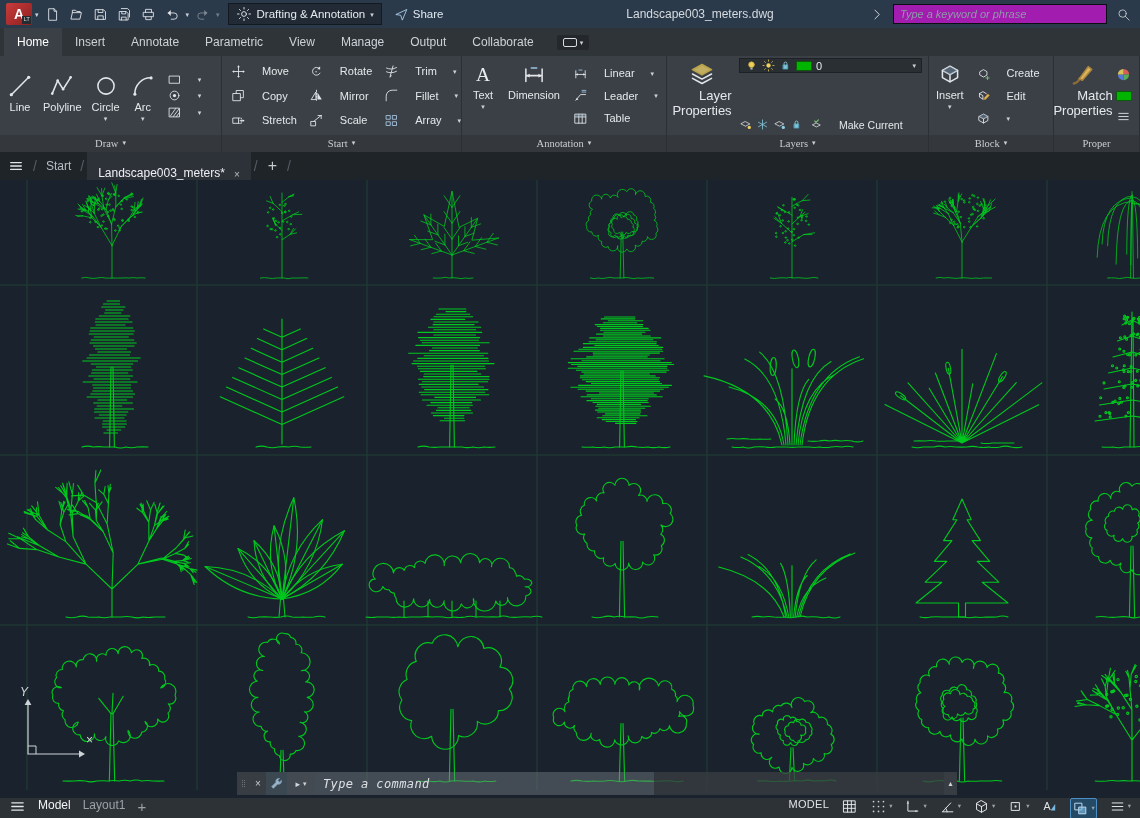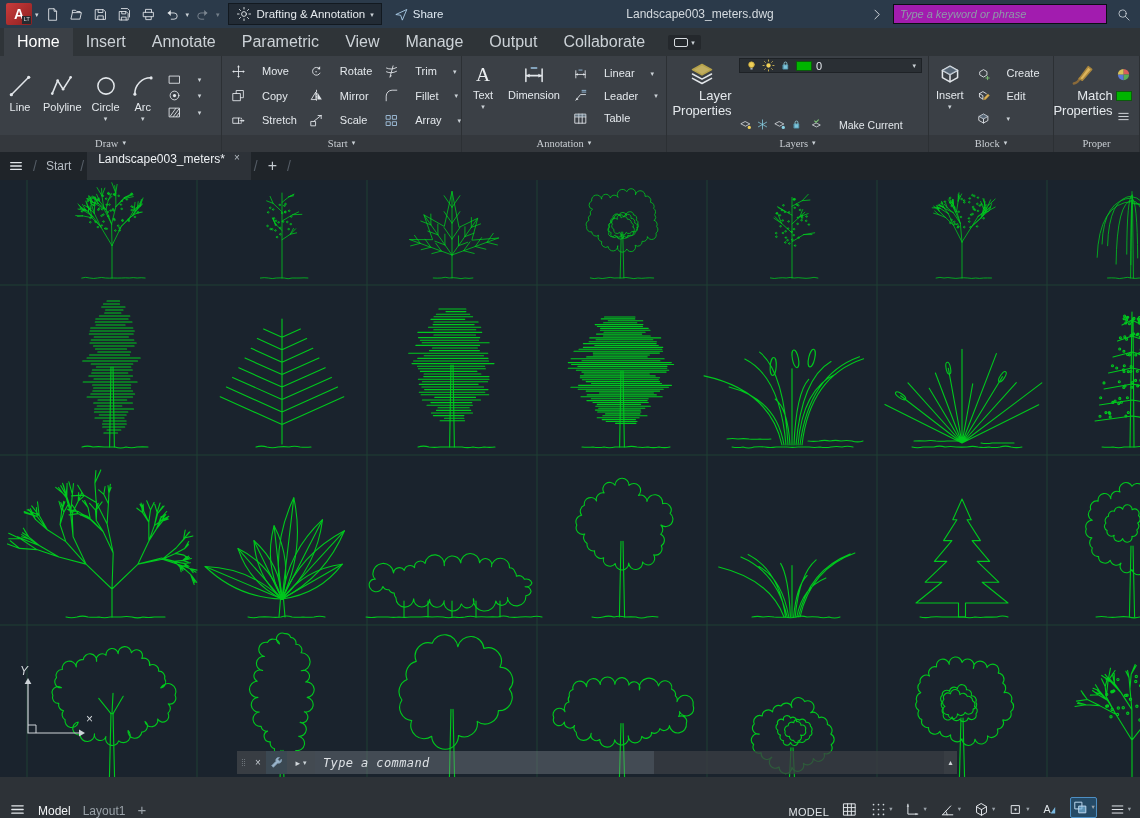--- a/index.html
+++ b/index.html
@@ -24,21 +24,21 @@
   .share{display:flex;align-items:center;gap:4px;font-size:11.5px;color:#dfe9f2;margin-left:4px;}
   .share .tb-ic{width:15px;height:15px;padding:0;}
   .doc-title{position:absolute;left:700px;transform:translateX(-50%);font-size:12px;color:#d5dbe0;white-space:nowrap;}
   .search{margin-left:auto;display:flex;align-items:center;gap:6px;}
   .search input{width:200px;height:18px;background:#a21caf;border:1px solid #0a0f14;color:#c6ced6;
                 font-size:11px;padding:0 6px;font-family:"Liberation Sans",sans-serif;}
   .search input::placeholder{color:#8d9aa8;font-style:italic;}
 
   
   .rtabs{height:28px;flex:none;background:#2f3438;display:flex;align-items:stretch;padding-left:4px;}
-  .rtab{display:flex;align-items:center;padding:0 13px;font-size:16px;color:#ccd2d7;}
+  .rtab{display:flex;align-items:center;padding:0 13px;font-size:12px;color:#ccd2d7;}
   .rtab.active{background:#3b4046;color:#fff;}
   .ribbon-min{align-self:center;margin-left:10px;display:flex;align-items:center;gap:3px;
               background:#24282c;border-radius:2px;padding:3px 6px;}
   .ribbon-min .mini-rect{width:12px;height:7px;border:1px solid #d7dce0;border-radius:2px;display:inline-block;}
 
   
   .ribbon{height:96px;flex:none;background:#3b4046;display:flex;font-size:11px;color:#e4e8ec;}
   .panel{display:flex;flex-direction:column;border-right:1px solid #2c3034;box-sizing:border-box;
          flex:none;overflow:hidden;}
   .panel-body{height:79px;display:flex;box-sizing:border-box;align-items:stretch;}
@@ -61,21 +61,21 @@
   .swatch-sm{width:14px;height:8px;border:1px solid #0c5c0c;flex:none;}
   .two-line{font-size:13px;line-height:1.15;text-align:right;}
   .propcol{display:flex;flex-direction:column;justify-content:space-evenly;padding:2px 0 2px 3px;width:38px;}
 
   
   .filetabs{height:28px;flex:none;background:#1f2429;display:flex;align-items:center;color:#aab1b8;
             padding:0 6px;font-size:12px;}
   .ft-menu{width:20px;height:20px;padding:2px;box-sizing:border-box;margin-right:4px;}
   .ft-slash{color:#555d66;font-size:14px;margin:0 3px;}
   .ft-start{padding:0 6px;color:#b6bdc4;}
-  .ft-active{display:flex;align-items:flex-start;gap:9px;background:#2d3238;color:#eef1f4;
+  .ft-active{display:flex;align-items:flex-end;gap:9px;background:#2d3238;color:#eef1f4;
              padding:0 11px;align-self:stretch;}
   .ft-x{color:#b7bec5;font-size:10px;}
   .ft-plus{font-size:16px;color:#c2c9cf;padding:0 7px;}
 
   
   .canvas{flex:1;position:relative;overflow:hidden;}
   #cv{position:absolute;left:0;top:0;}
   .ucs{position:absolute;left:6px;bottom:28px;}
 
   
@@ -84,21 +84,21 @@
   .cmd-grip{width:13px;background:#383d43;display:flex;align-items:center;justify-content:center;padding:3px 2px;box-sizing:border-box;}
   .cmd-x{width:16px;background:#383d43;color:#c6ccd2;font-size:10px;display:flex;align-items:center;justify-content:center;}
   .cmd-wrench{width:21px;background:#3b4852;display:flex;align-items:center;justify-content:center;padding:3px;box-sizing:border-box;}
   .cmd-toggle{width:28px;background:#434a51;display:flex;align-items:center;justify-content:center;gap:3px;color:#d2d7db;font-size:9px;}
   .cmd-input{flex:1;background:rgba(125,132,139,.42);display:flex;align-items:center;padding:0 8px;
              color:#dde1e5;font-style:italic;font-family:"DejaVu Sans Mono",monospace;font-size:12px;letter-spacing:.4px;}
   .cmd-right{width:290px;background:rgba(58,62,67,.78);}
   .cmd-up{width:13px;background:#383d43;color:#cfd4d8;font-size:8px;display:flex;align-items:center;justify-content:center;}
 
   
-  .statusbar{height:41px;flex:none;background:#2d3237;display:flex;align-items:flex-end;
+  .statusbar{height:20px;flex:none;background:#2d3237;display:flex;align-items:flex-start;
              padding:0 9px;gap:12px;overflow:hidden;}
   .sb-ic{width:17px;height:17px;flex:none;}
   .sb-model{font-size:12px;color:#f2f4f6;}
   .sb-layout{font-size:12px;color:#9aa2a9;}
   .sb-plus{font-size:15px;color:#9aa2a9;}
   .sb-spacer{flex:1;}
   .sb-mode{font-size:11px;color:#dfe3e7;letter-spacing:.3px;}
   .sb-item{display:flex;align-items:center;gap:2px;flex:none;}
   .sb-item .caret{font-size:6.5px;color:#9aa2a9;}
   .hl{background:#254a66;border:1px solid #4d8fc4;border-radius:2px;padding:1px;}

